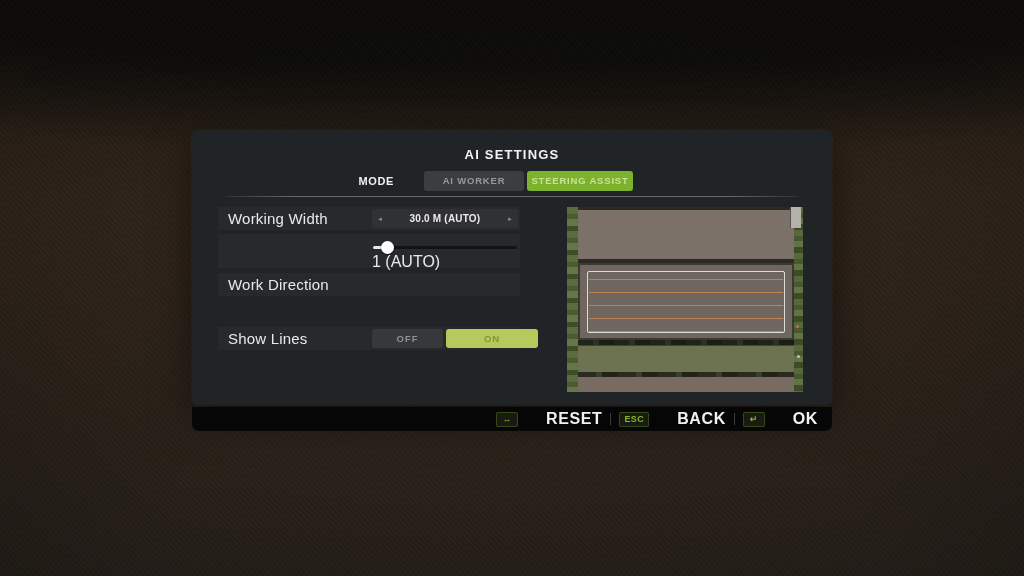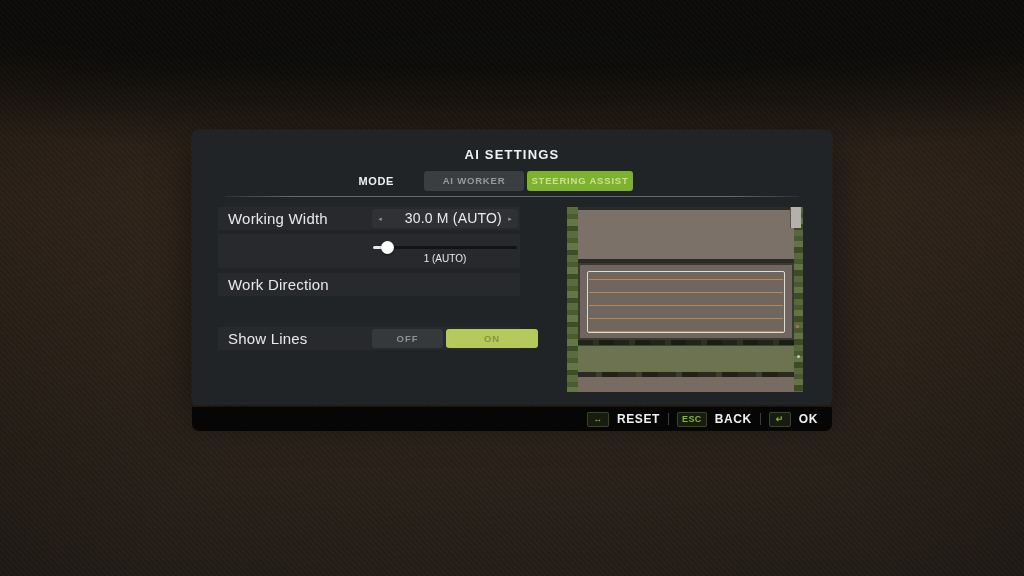--- a/index.html
+++ b/index.html
@@ -75,34 +75,34 @@
   .selector{
     position:absolute; left:154px; top:2px; width:146px; height:19px;
     background:var(--control); border-radius:3px;
     display:flex; align-items:center; justify-content:space-between;
     cursor:pointer;
   }
   .sel-arrow{
     width:16px; text-align:center; color:#8e9092; font-size:7px; line-height:19px; cursor:pointer;
   }
   .sel-value{
-    flex:1; text-align:right; color:#eceaea; font-size:14px; letter-spacing:0.2px; line-height:19px;
+    flex:1; text-align:center; color:#eceaea; font-size:10px; letter-spacing:0.2px; line-height:19px;font-weight:bold;
   }
 
   
   .slider{ position:absolute; left:155px; top:6px; width:144px; height:14px; cursor:pointer; }
   .slider-track{ position:absolute; left:0; right:0; top:6px; height:3px; background:#121314; border-radius:2px; }
   .slider-fill{ position:absolute; left:0; top:6px; width:14px; height:3px; background:#e9e9e9; border-radius:2px; }
   .slider-handle{
     position:absolute; left:8px; top:1px; width:13px; height:13px; border-radius:50%;
     background:#ffffff; box-shadow:0 1px 2px rgba(0,0,0,0.5); cursor:grab;
   }
   .slider-value{
-    position:absolute; left:154px; top:19px; width:146px; text-align:center;
-    color:#e9e9e9; font-size:10px;
+    position:absolute; left:154px; top:19px; width:146px; 
+    color:#e9e9e9; font-size:16px;
   }
 
   
   .toggle-btn{
     position:absolute; top:2px; height:19px; border:none; border-radius:3px;
     font-family:Liberation Sans, sans-serif; font-size:9.5px; font-weight:bold; letter-spacing:1px;
     line-height:19px; text-align:center; padding:0; cursor:pointer;
   }
   .toggle-off{ left:154px; width:71px; background:#36393b; color:#8f9294; }
   .toggle-on{ left:228px; width:92px; background:var(--on-green); color:var(--on-green-text); }
@@ -134,21 +134,21 @@
     position:absolute; left:192px; top:407px; width:640px; height:24px;
     background:var(--footer); border-radius:0 0 7px 7px;
     display:flex; align-items:center; justify-content:flex-end; gap:8px; padding-right:14px;
   }
   .key-btn{
     height:15px; min-width:22px; padding:0 4px; border-radius:2px;
     background:#171b11; border:1px solid rgba(133,182,47,0.30);
     color:var(--key-green); font-family:inherit; font-size:9px; font-weight:bold;
     line-height:13px; text-align:center; cursor:pointer; letter-spacing:0.4px;
   }
-  .footer-label{ color:var(--text-white); font-size:12px; font-weight:bold; letter-spacing:0.6px; }
+  .footer-label{ color:var(--text-white); font-size:16px; font-weight:bold; letter-spacing:0.6px;margin-left:20px; }
   .footer-sep{ width:1px; height:12px; background:#3c3c3c; }
 </style>
 </head>
 <body>
 
 <div class="bg"></div>
 
 <div class="dialog">
 
   <div class="dialog-title">AI SETTINGS</div>

